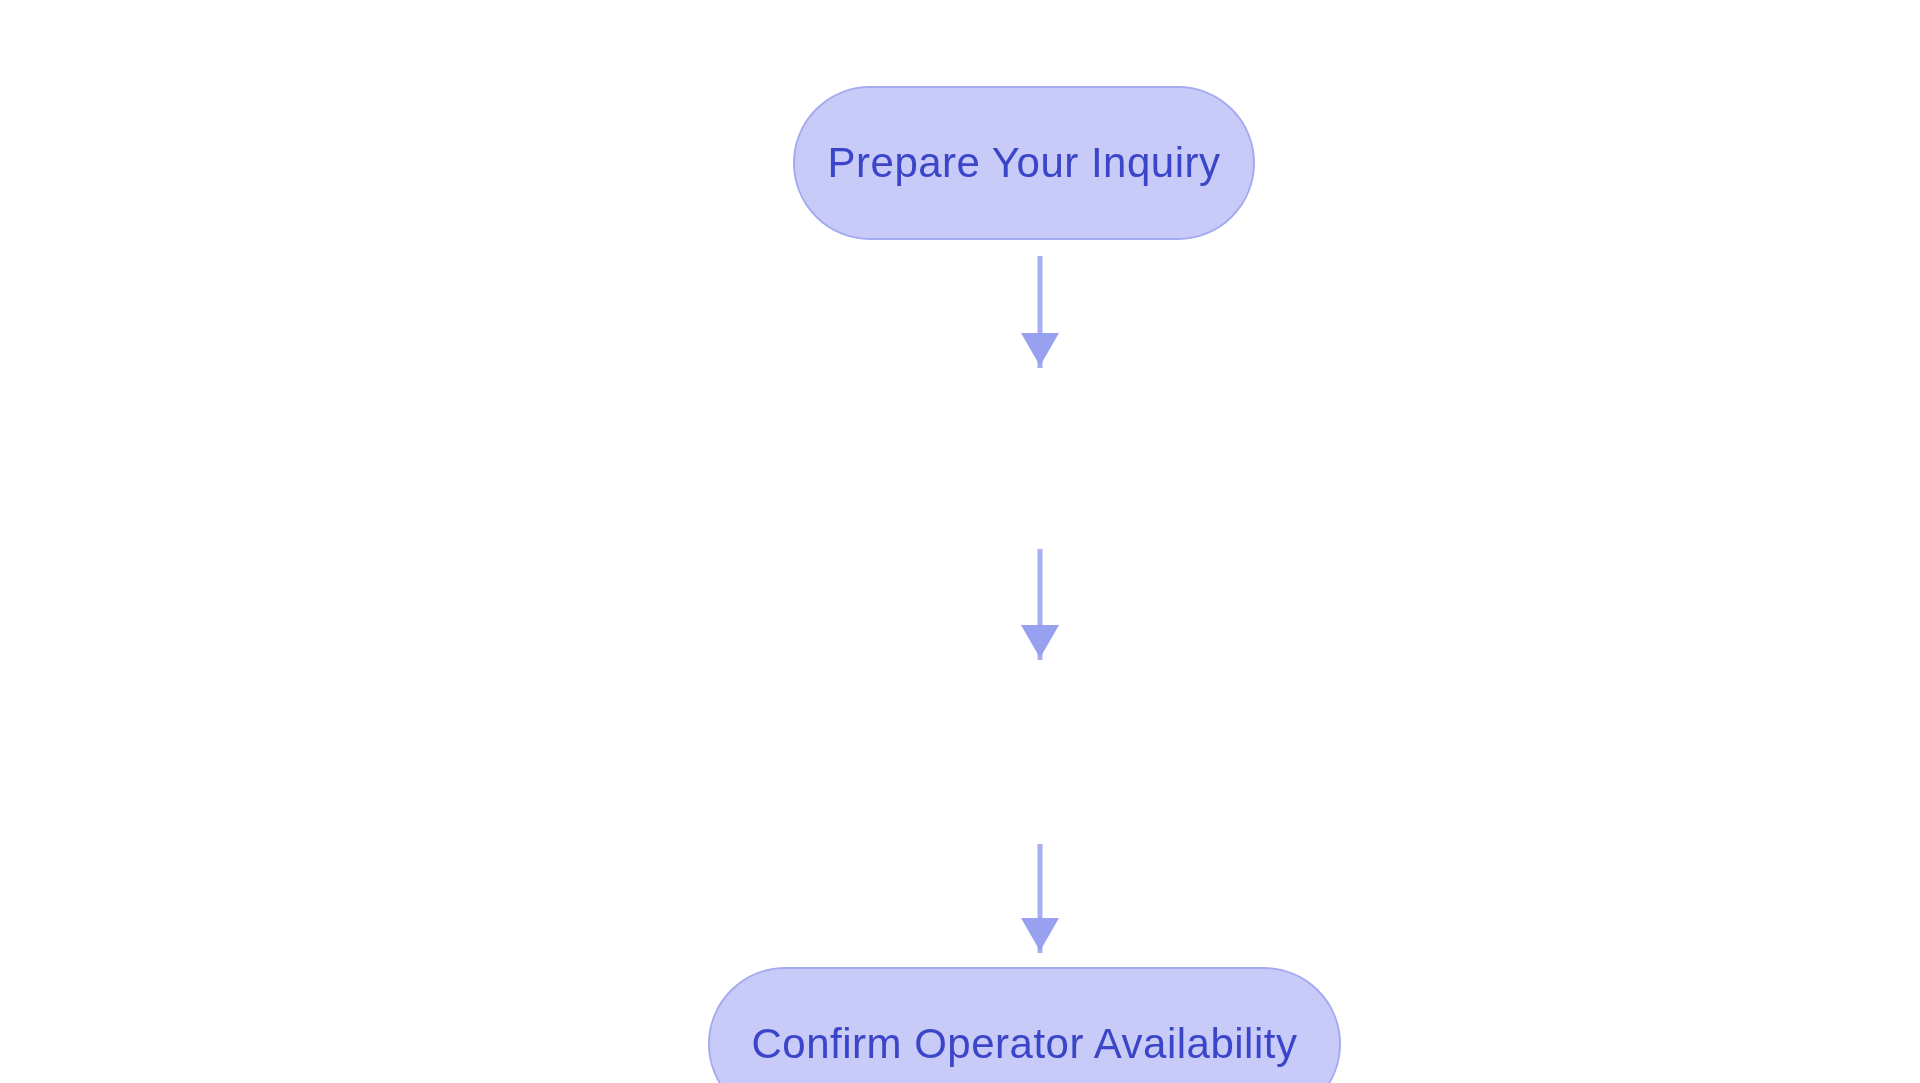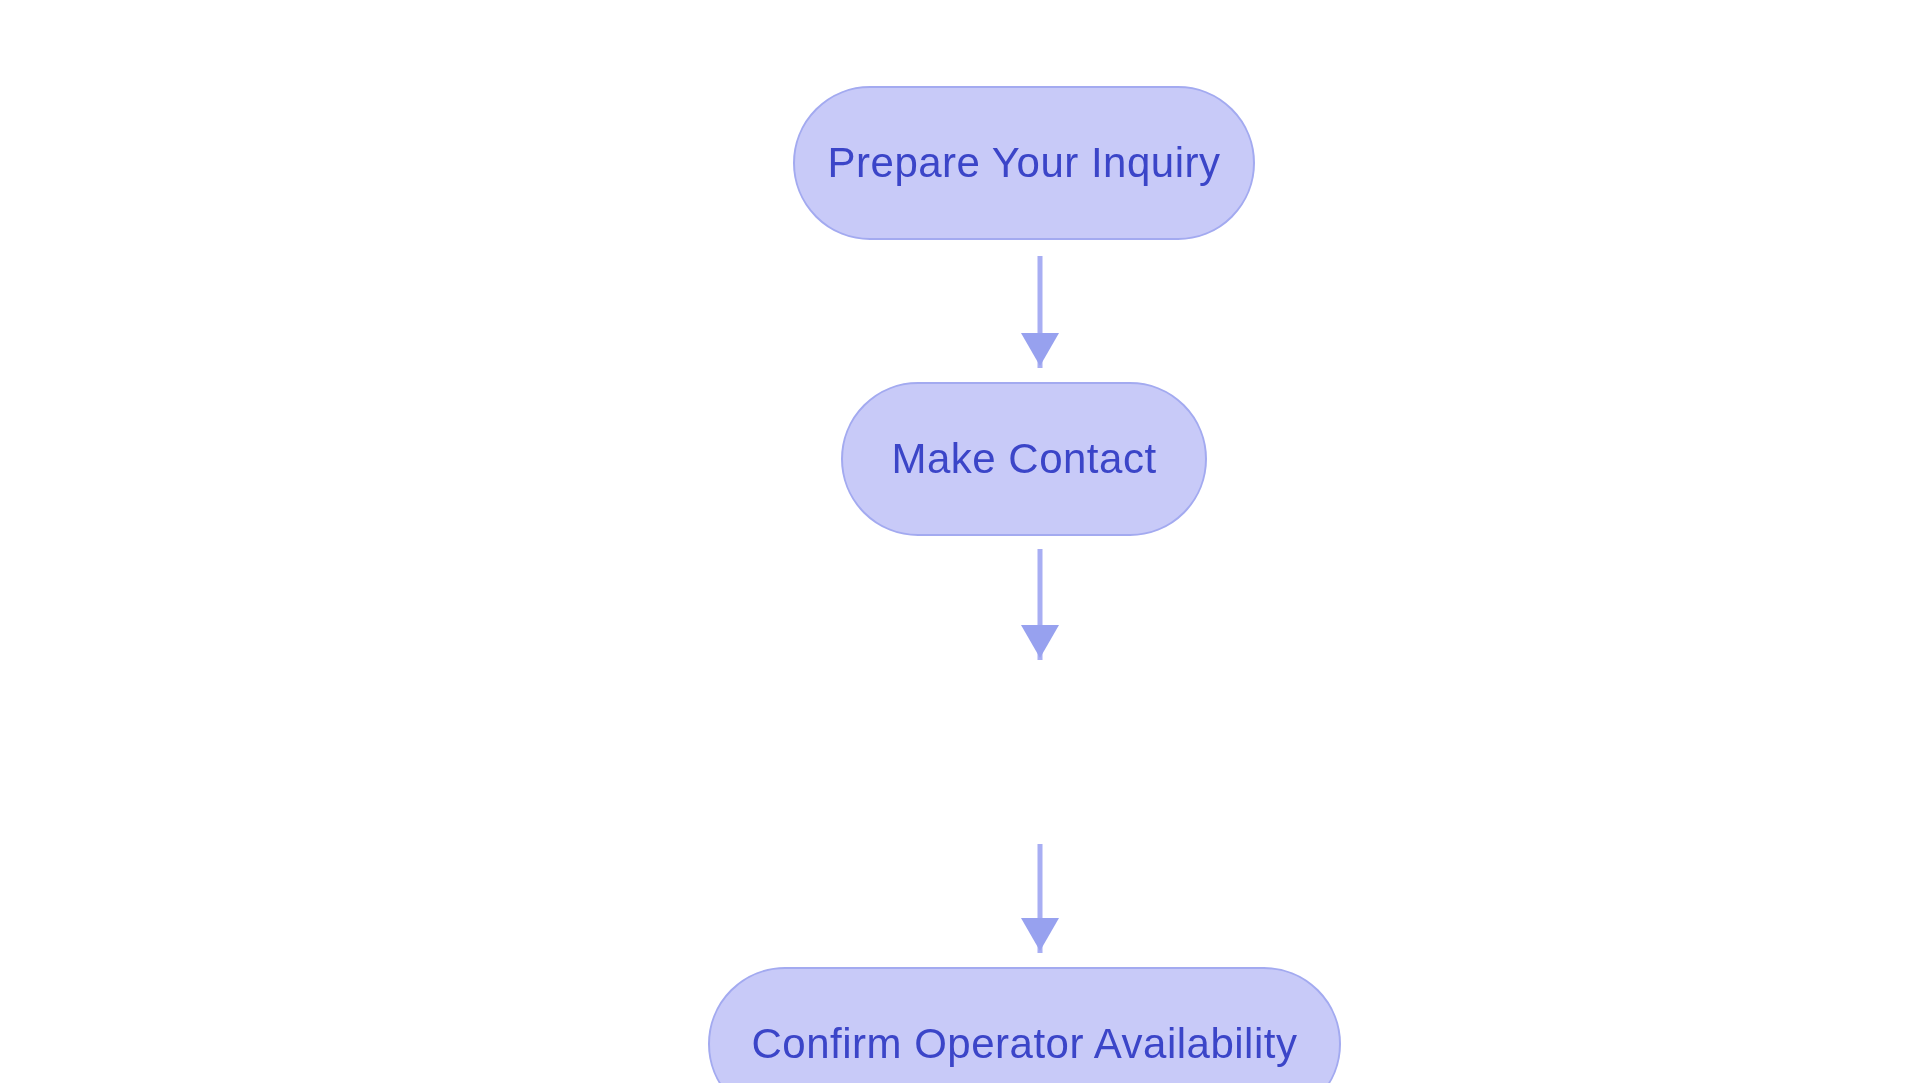--- a/index.html
+++ b/index.html
@@ -70,23 +70,20 @@
 
   <div class="flow-node node-1">
     <span>Prepare Your Inquiry</span>
   </div>
 
   <div class="connector conn-1">
     <div class="stem"></div>
     <div class="head"></div>
   </div>
 
-  <div class="flow-node node-2">
-    <span>Make Contact</span>
-  </div>
 
   <div class="connector conn-2">
     <div class="stem"></div>
     <div class="head"></div>
   </div>
 
 
   <div class="connector conn-3">
     <div class="stem"></div>
     <div class="head"></div>

